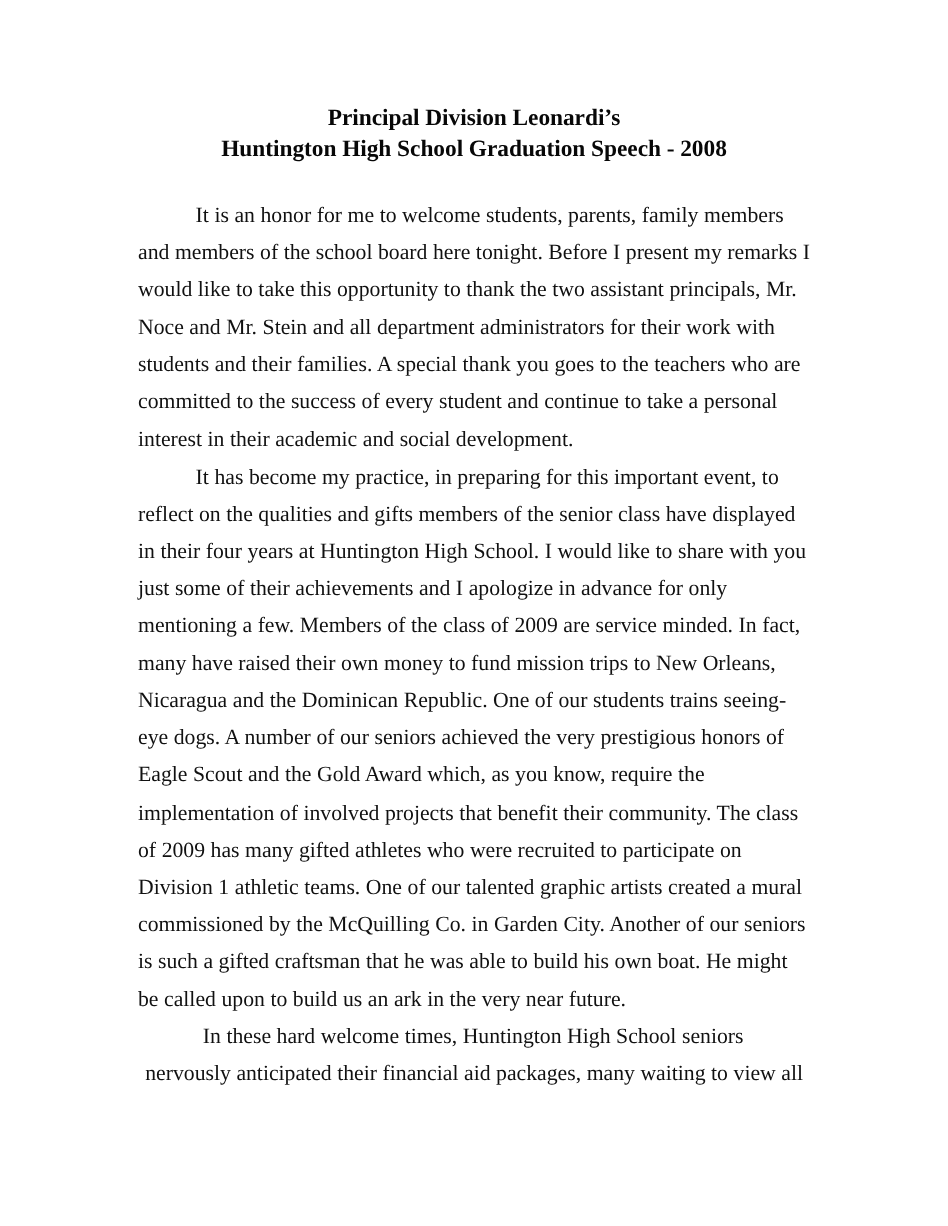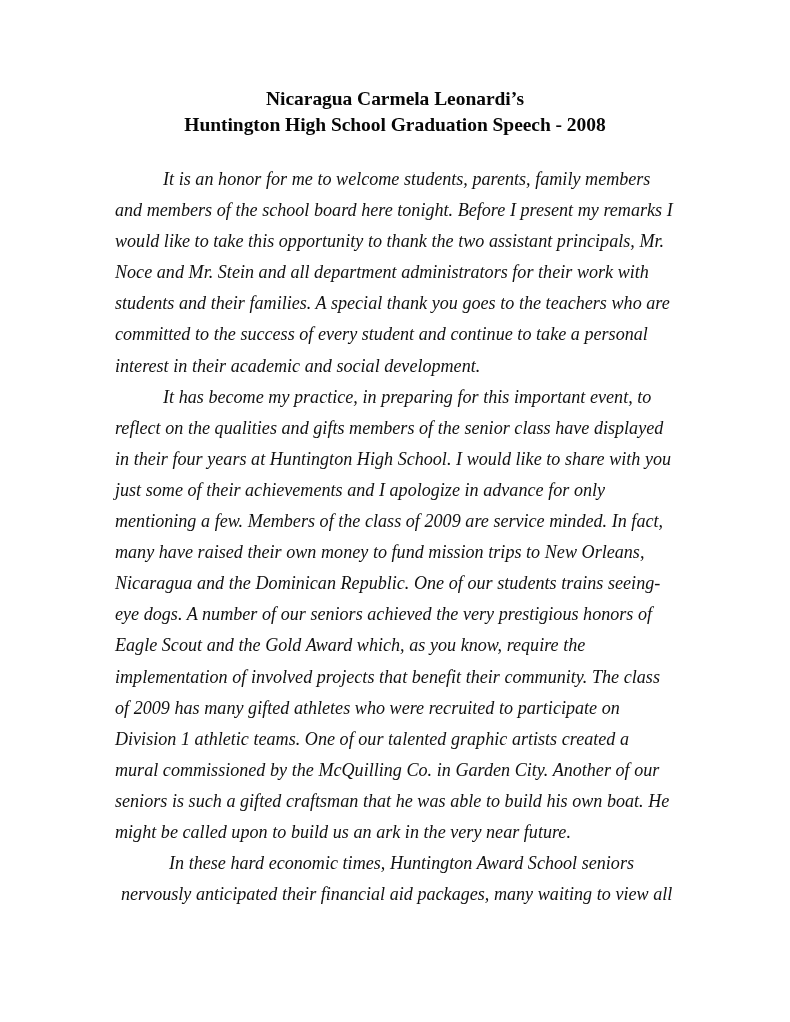--- a/index.html
+++ b/index.html
@@ -49,42 +49,41 @@
   }
   p.para {
     margin: 0;
     padding: 0;
     font-size: 18.1px;
     line-height: 31.1px;
     text-align: left;
     text-indent: 48px;
     color: #151515;
     word-spacing: 0.1px;
-    font-style: italic;
   }
   p.para + p.para {
     margin-top: 0;
   }
   
   p.para.shifted {
     padding-left: 6px;
     width: 554px;
   }
 </style>
 </head>
 <body>
 
 <div class="page">
   <div class="scan">
 
     <div class="doc-title">
-      <span class="t-line">Nicaragua Carmela Leonardi’s</span>
+      <span class="t-line">Principal Division Leonardi’s</span>
       <span class="t-line">Huntington High School Graduation Speech - 2008</span>
     </div>
 
     <div class="body-block">
       <p class="para">It is an honor for me to welcome students, parents, family members and members of the school board here tonight. Before I present my remarks I would like to take this opportunity to thank the two assistant principals, Mr. Noce and Mr. Stein and all department administrators for their work with students and their families. A special thank you goes to the teachers who are committed to the success of every student and continue to take a personal interest in their academic and social development.</p>
       <p class="para">It has become my practice, in preparing for this important event, to reflect on the qualities and gifts members of the senior class have displayed in their four years at Huntington High School. I would like to share with you just some of their achievements and I apologize in advance for only mentioning a few. Members of the class of 2009 are service minded. In fact, many have raised their own money to fund mission trips to New Orleans, Nicaragua and the Dominican Republic. One of our students trains seeing-eye dogs. A number of our seniors achieved the very prestigious honors of Eagle Scout and the Gold Award which, as you know, require the implementation of involved projects that benefit their community. The class of 2009 has many gifted athletes who were recruited to participate on Division 1 athletic teams. One of our talented graphic artists created a mural commissioned by the McQuilling Co. in Garden City. Another of our seniors is such a gifted craftsman that he was able to build his own boat. He might be called upon to build us an ark in the very near future.</p>
-      <p class="para shifted">In these hard economic times, Huntington Award School seniors nervously anticipated their financial aid packages, many waiting to view all</p>
+      <p class="para shifted">In these hard welcome times, Huntington High School seniors nervously anticipated their financial aid packages, many waiting to view all</p>
     </div>
 
   </div>
 </div>
 
 </body></html>

